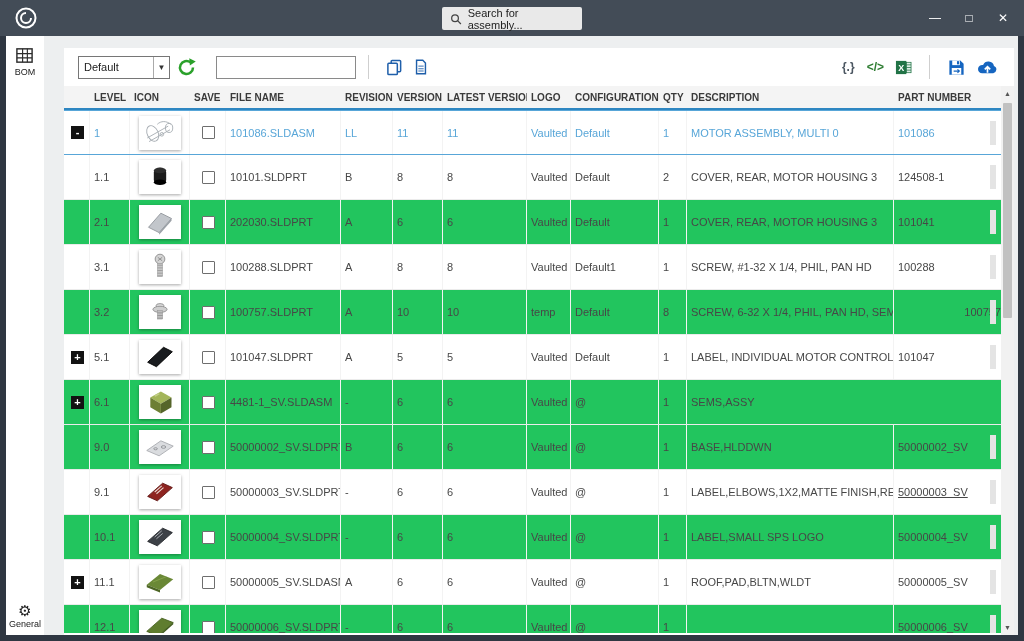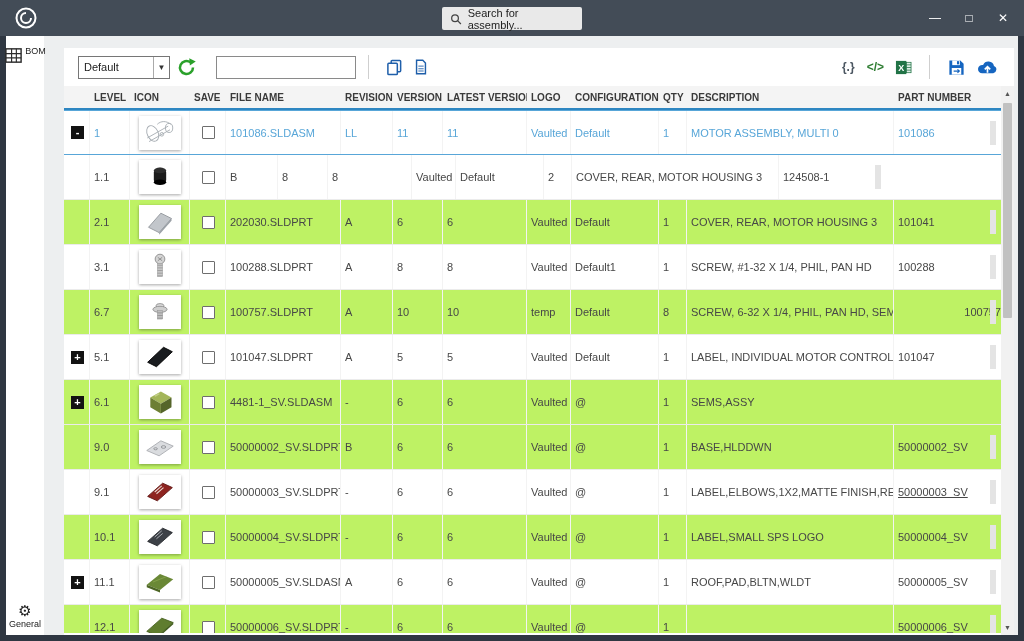--- a/index.html
+++ b/index.html
@@ -9,21 +9,21 @@
 
 .titlebar{position:absolute;top:0;left:0;width:1024px;height:36px;background:#434c57;display:flex;align-items:center}
 .logo{margin-left:14px;width:24px;height:24px;flex:0 0 auto}
 .tb-search{position:absolute;left:442px;top:7px;width:140px;height:23px;background:#e9e9e9;border-radius:2px;display:flex;align-items:center;padding:0 8px;gap:6px;font-size:11px;color:#222;cursor:pointer}
 .win-controls{position:absolute;right:4px;top:0;height:36px;display:flex}
 .win-btn{width:34px;height:36px;display:flex;align-items:center;justify-content:center;color:#fff;font-size:12px;cursor:pointer}
 
 
 .app{position:absolute;left:6px;top:36px;width:1012px;height:599px;background:#edeff0}
 .sidebar{position:absolute;left:0;top:0;width:38px;height:599px;background:#fff;display:flex;flex-direction:column;align-items:center}
-.side-item{display:flex;margin-top:10px;gap:2px;font-size:9px;color:#222;cursor:pointer}
+.side-item{display:flex;flex-direction:column;align-items:center;margin-top:10px;gap:2px;font-size:9px;color:#222;cursor:pointer}
 .side-bottom{position:absolute;bottom:6px;left:0;width:38px;display:flex;flex-direction:column;align-items:center;font-size:9px;color:#222;cursor:pointer}
 .gear{font-size:15px;line-height:17px;color:#222}
 
 
 .card{position:absolute;left:58px;top:12px;width:950px;height:587px;background:#fff;overflow:hidden}
 
 
 .toolbar{height:38px;display:flex;align-items:center;padding:0 10px 0 14px;background:#fff}
 .dd{width:92px;height:23px;border:1px solid #767676;display:flex;align-items:center;font-size:11px;color:#222;background:#fff;cursor:pointer}
 .dd-label{flex:1;padding-left:5px}
@@ -34,21 +34,21 @@
 .tb-icon{display:flex;align-items:center;justify-content:center;margin:0 5px;cursor:pointer}
 .tb-right{margin-left:auto;display:flex;align-items:center}
 .txt-icon{font-size:12px;font-weight:bold;color:#4a5560;margin:0 6px;cursor:pointer}
 .txt-icon.xml{color:#2e7d32}
 
 
 .thead{display:flex;width:937px;height:24px;background:#f4f4f4;border-bottom:2px solid #2e86c1;align-items:center}
 .th{font-size:10px;font-weight:bold;color:#3a3a3a;padding-left:4px;white-space:nowrap;overflow:hidden;height:100%;display:flex;align-items:center}
 .tbody{height:523px;overflow:hidden;position:relative;width:937px}
 .row{display:flex;width:937px;height:45px;border-bottom:1px solid #ebebeb;background:#fff;font-size:11px;color:#474747;cursor:default}
-.row.shaded{background:#bef264}
+.row.shaded{background:#22c55e}
 .row.selected{color:#58a6d8;border-top:1px solid #58a6d8;border-bottom:1px solid #58a6d8}
 .cell{display:flex;align-items:center;padding-left:4px;white-space:nowrap;overflow:hidden;height:100%;border-right:1px solid #f3f3f3}
 .cell:last-child{border-right:none}
 .expand-btn{width:13px;height:13px;background:#121212;color:#fff;font-size:11px;font-weight:bold;display:flex;align-items:center;justify-content:center;line-height:1;margin-left:3px;cursor:pointer}
 .thumb{width:42px;height:34px;background:#fff;box-shadow:0 1px 3px rgba(0,0,0,.35);display:flex;align-items:center;justify-content:center;margin-left:5px;flex:0 0 auto}
 .checkbox{width:13px;height:13px;border:1px solid #6e6e6e;background:#fff;margin-left:8px;cursor:pointer;border-radius:1px}
 .part-cell{position:relative}
 .end-bar{position:absolute;right:5px;top:50%;transform:translateY(-50%);width:6px;height:24px;background:#e4e4e4}
 
 
@@ -234,20 +234,23 @@
                 <ellipse cx="20" cy="8" rx="3" ry="1.6" fill="#555"></ellipse>
                 <rect x="13" y="9" width="14" height="14" rx="3" fill="#1c1c1c"></rect>
                 <ellipse cx="20" cy="9.5" rx="7" ry="3.2" fill="#2e2e2e"></ellipse>
                 <ellipse cx="20" cy="23" rx="7" ry="3.2" fill="#000"></ellipse>
               </svg>
             </div>
           </div>
           <div class="cell" style="width: 36px;">
             <div class="checkbox"></div>
           </div>
+          <div class="cell" style="width: 115px;">
+            <span>10101.SLDPRT</span>
+          </div>
           <div class="cell" style="width: 52px;">
             <span>B</span>
           </div>
           <div class="cell" style="width: 50px;">
             <span>8</span>
           </div>
           <div class="cell" style="width: 84px;">
             <span>8</span>
           </div>
           <div class="cell" style="width: 44px;">
@@ -355,21 +358,21 @@
             <span>SCREW, #1-32 X 1/4, PHIL, PAN HD</span>
           </div>
           <div class="cell part-cell" style="width: 107px;">
             <span>100288</span>
             <div class="end-bar"></div>
           </div>
         </div>
         <div class="row shaded">
           <div class="cell" style="width: 26px;"></div>
           <div class="cell" style="width: 40px;">
-            <span>6.7</span>
+            <span>3.2</span>
           </div>
           <div class="cell" style="width: 60px;">
             <div class="thumb">
               <svg viewBox="0 0 40 34" width="38" height="30">
                 <ellipse cx="20" cy="10" rx="4.5" ry="2.5" fill="#dcdcdc" stroke="#909090"></ellipse>
                 <ellipse cx="20" cy="14" rx="8" ry="3.5" fill="#cfcfcf" stroke="#909090"></ellipse>
                 <rect x="17" y="15" width="6" height="10" fill="#bfbfbf" stroke="#909090" stroke-width="0.5"></rect>
                 <path d="M17 18 h6 M17 21 h6 M17 24 h6" stroke="#949494" stroke-width="1"></path>
               </svg>
             </div>

